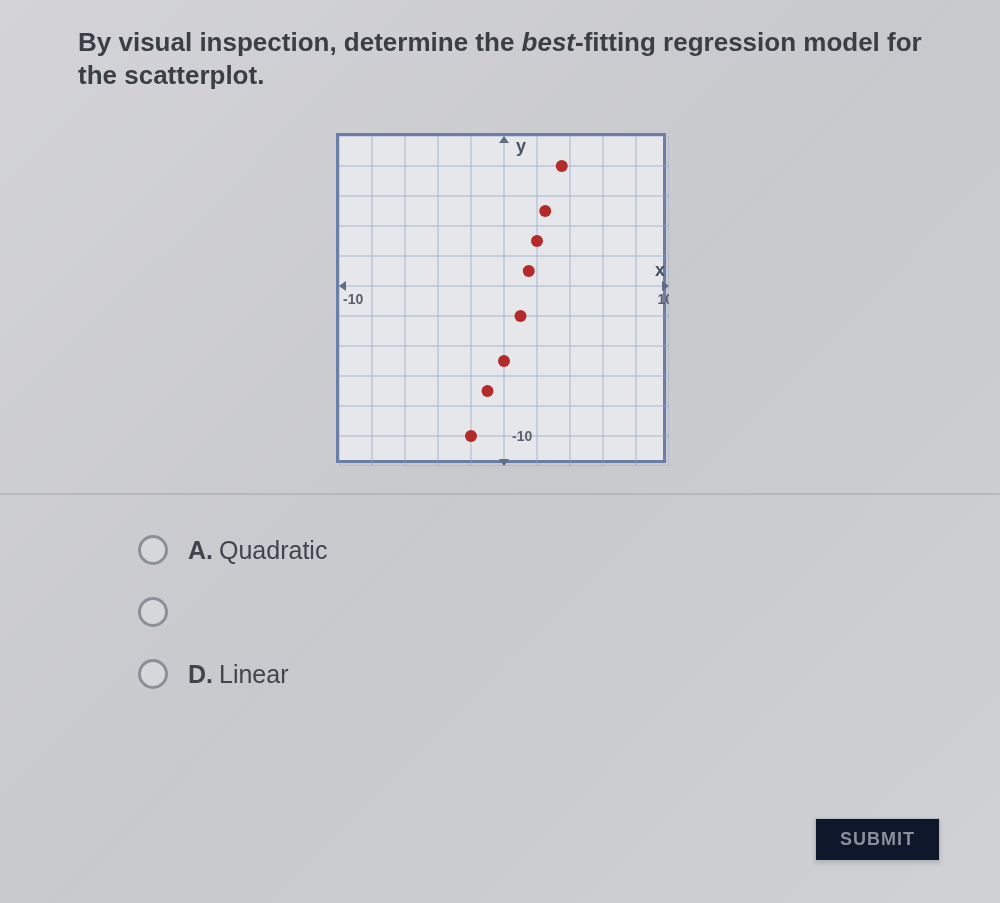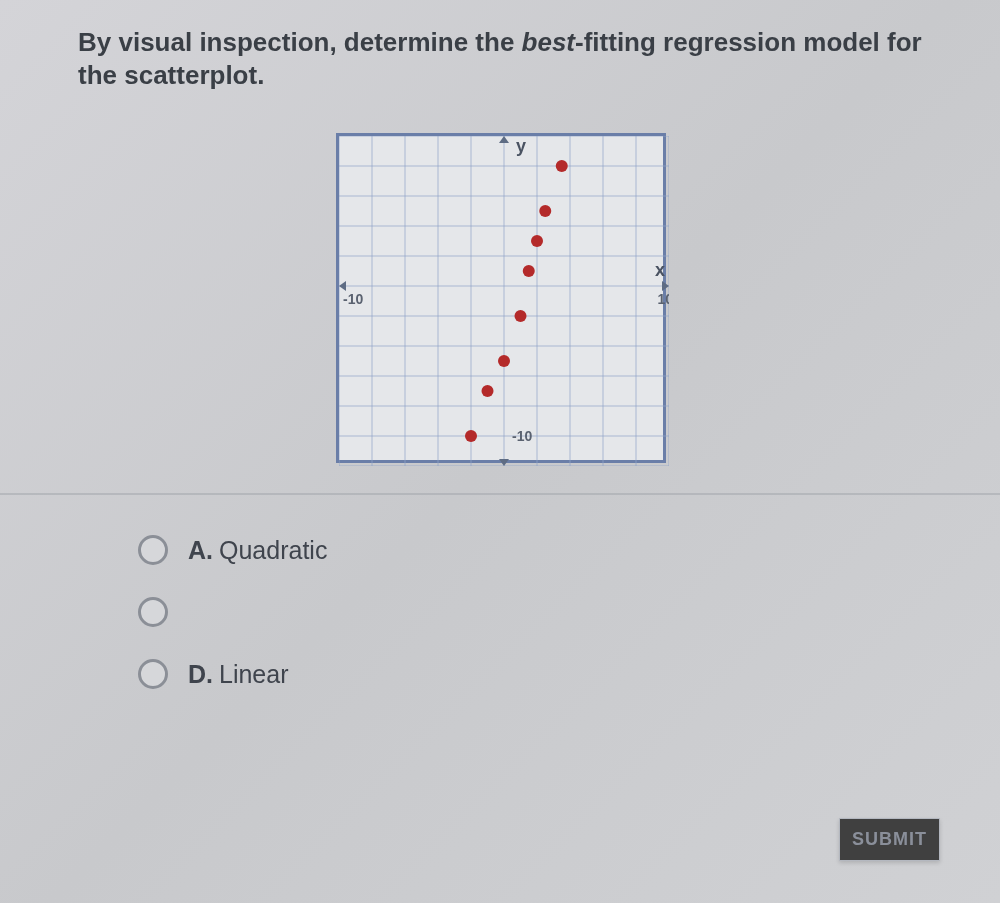--- a/index.html
+++ b/index.html
@@ -69,22 +69,22 @@
   .choice-text {
     font-size: 25px;
     color: #3f444d;
     filter: blur(0.3px);
   }
   .choice-text .letter { font-weight: 700; margin-right: 6px; }
   .submit {
     position: absolute;
     right: 60px;
     bottom: 42px;
-    padding: 10px 12px;
-    background: #404040;
+    padding: 10px 24px;
+    background: #0f172a;
     border: 1px solid #b4b8c0;
     box-shadow: 0 2px 4px rgba(0,0,0,.15);
     color: #8a8f9a;
     font-size: 18px;
     font-weight: 700;
     letter-spacing: 1px;
     cursor: pointer;
     filter: blur(0.5px);
   }
 </style>

